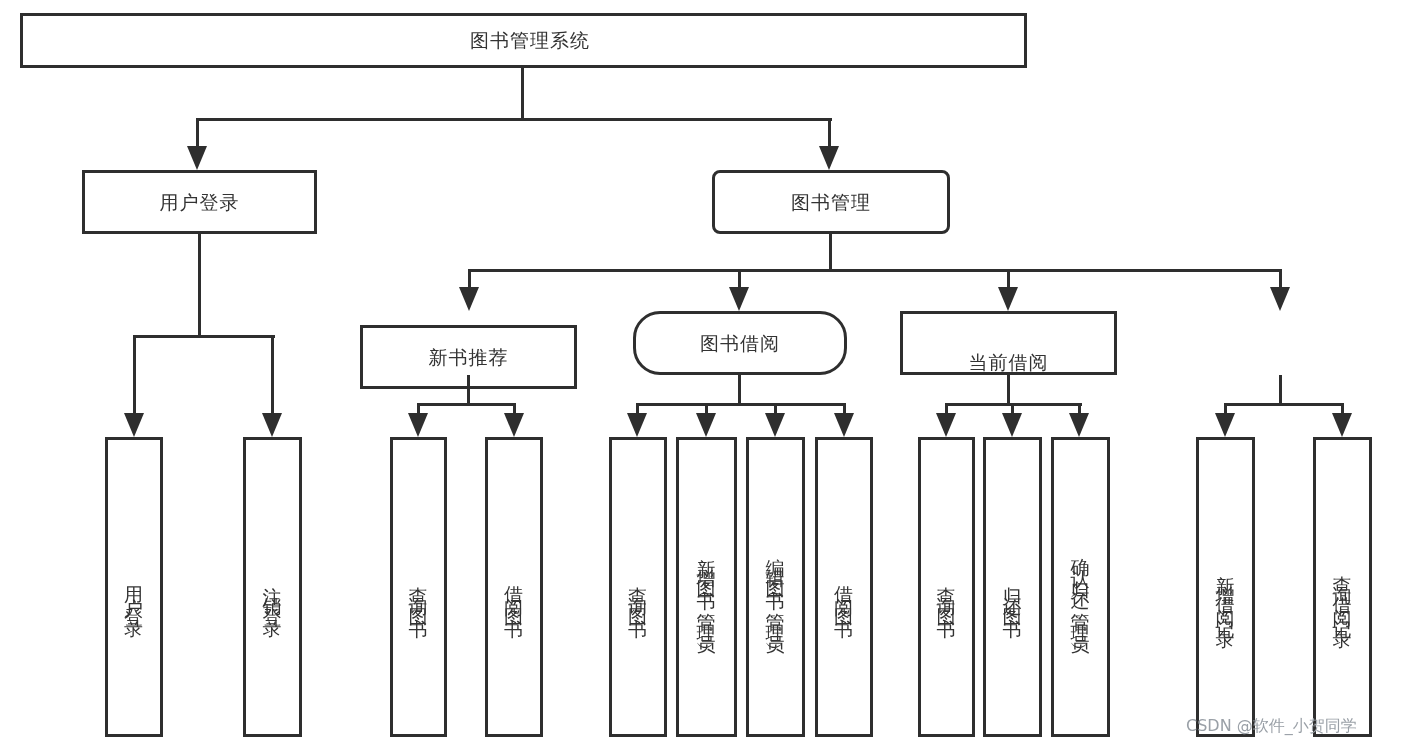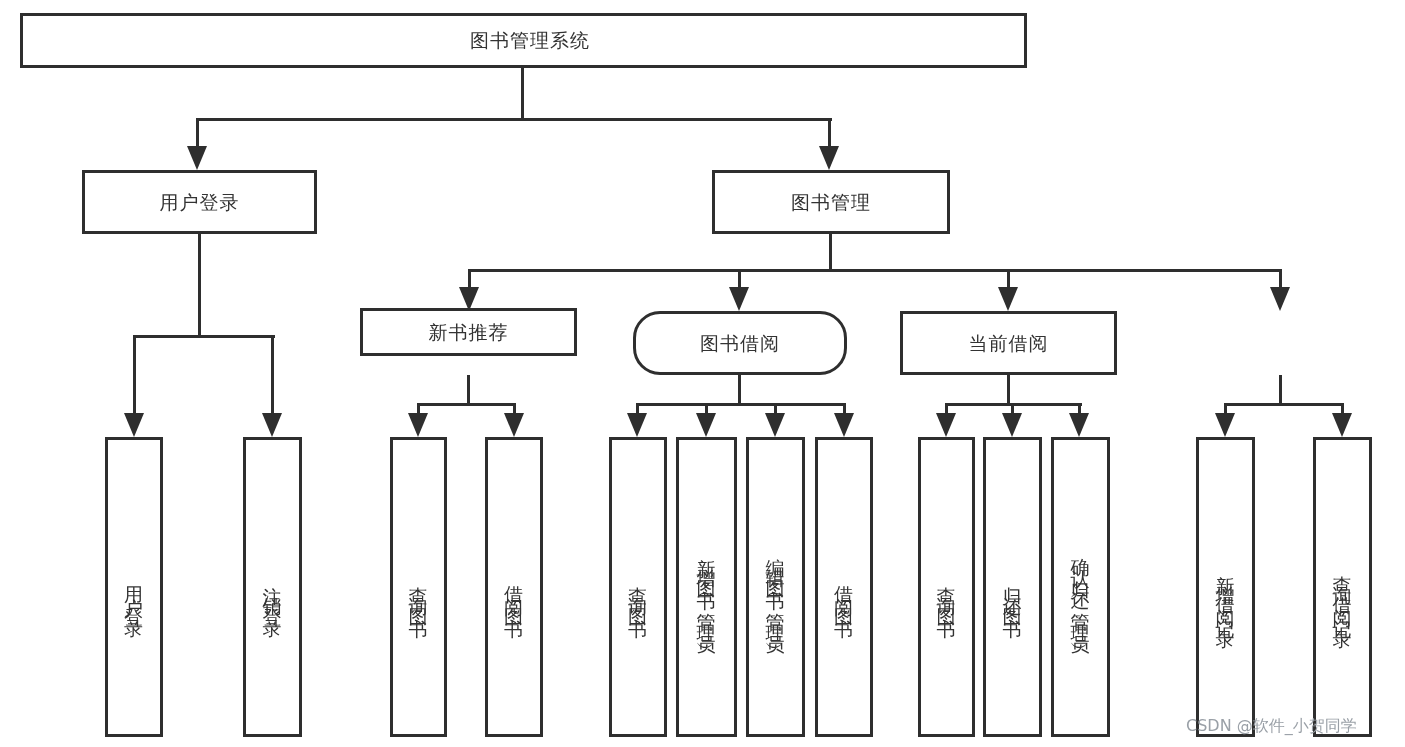--- a/index.html
+++ b/index.html
@@ -61,21 +61,21 @@
   <div class="lv" style="left:521px;top:68px;height:52px;"></div>
   <div class="lh" style="left:196px;top:118px;width:636px;"></div>
   <div class="lv" style="left:196px;top:118px;height:30px;"></div>
   <div class="arr" style="left:187px;top:146px;"></div>
   <div class="lv" style="left:828px;top:118px;height:30px;"></div>
   <div class="arr" style="left:819px;top:146px;"></div>
 
   <div class="box" style="left:82px;top:170px;width:235px;height:64px;">
     <span class="lbl">用户登录</span>
   </div>
-  <div class="box" style="left:712px;top:170px;width:238px;height:64px;">
+  <div class="box" style="left:712px;top:170px;width:238px;height:64px;border-radius:8px;">
     <span class="lbl">图书管理</span>
   </div>
 
   <div class="lv" style="left:198px;top:234px;height:104px;"></div>
   <div class="lh" style="left:133px;top:335px;width:142px;"></div>
   <div class="lv" style="left:133px;top:335px;height:78px;"></div>
   <div class="arr" style="left:124px;top:413px;"></div>
   <div class="lv" style="left:271px;top:335px;height:78px;"></div>
   <div class="arr" style="left:262px;top:413px;"></div>
 
@@ -83,27 +83,27 @@
   <div class="lh" style="left:468px;top:269px;width:814px;"></div>
   <div class="lv" style="left:468px;top:269px;height:18px;"></div>
   <div class="arr" style="left:459px;top:287px;"></div>
   <div class="lv" style="left:738px;top:269px;height:18px;"></div>
   <div class="arr" style="left:729px;top:287px;"></div>
   <div class="lv" style="left:1007px;top:269px;height:18px;"></div>
   <div class="arr" style="left:998px;top:287px;"></div>
   <div class="lv" style="left:1279px;top:269px;height:18px;"></div>
   <div class="arr" style="left:1270px;top:287px;"></div>
 
-  <div class="box" style="left:360px;top:308px;width:217px;height:48px;">
+  <div class="box" style="left:360px;top:325px;width:217px;height:64px;">
     <span class="lbl">新书推荐</span>
   </div>
   <div class="box" style="left:633px;top:311px;width:214px;height:64px;border-radius:27px;">
     <span class="lbl">图书借阅</span>
   </div>
-  <div class="box" style="left:900px;top:311px;width:217px;height:64px;">
+  <div class="box" style="left:900px;top:311px;width:217px;height:64px;align-items:flex-end;">
     <span class="lbl">当前借阅</span>
   </div>
 
   <div class="lv" style="left:467px;top:375px;height:30px;"></div>
   <div class="lh" style="left:417px;top:403px;width:99px;"></div>
   <div class="lv" style="left:417px;top:403px;height:10px;"></div>
   <div class="arr" style="left:408px;top:413px;"></div>
   <div class="lv" style="left:513px;top:403px;height:10px;"></div>
   <div class="arr" style="left:504px;top:413px;"></div>
 

